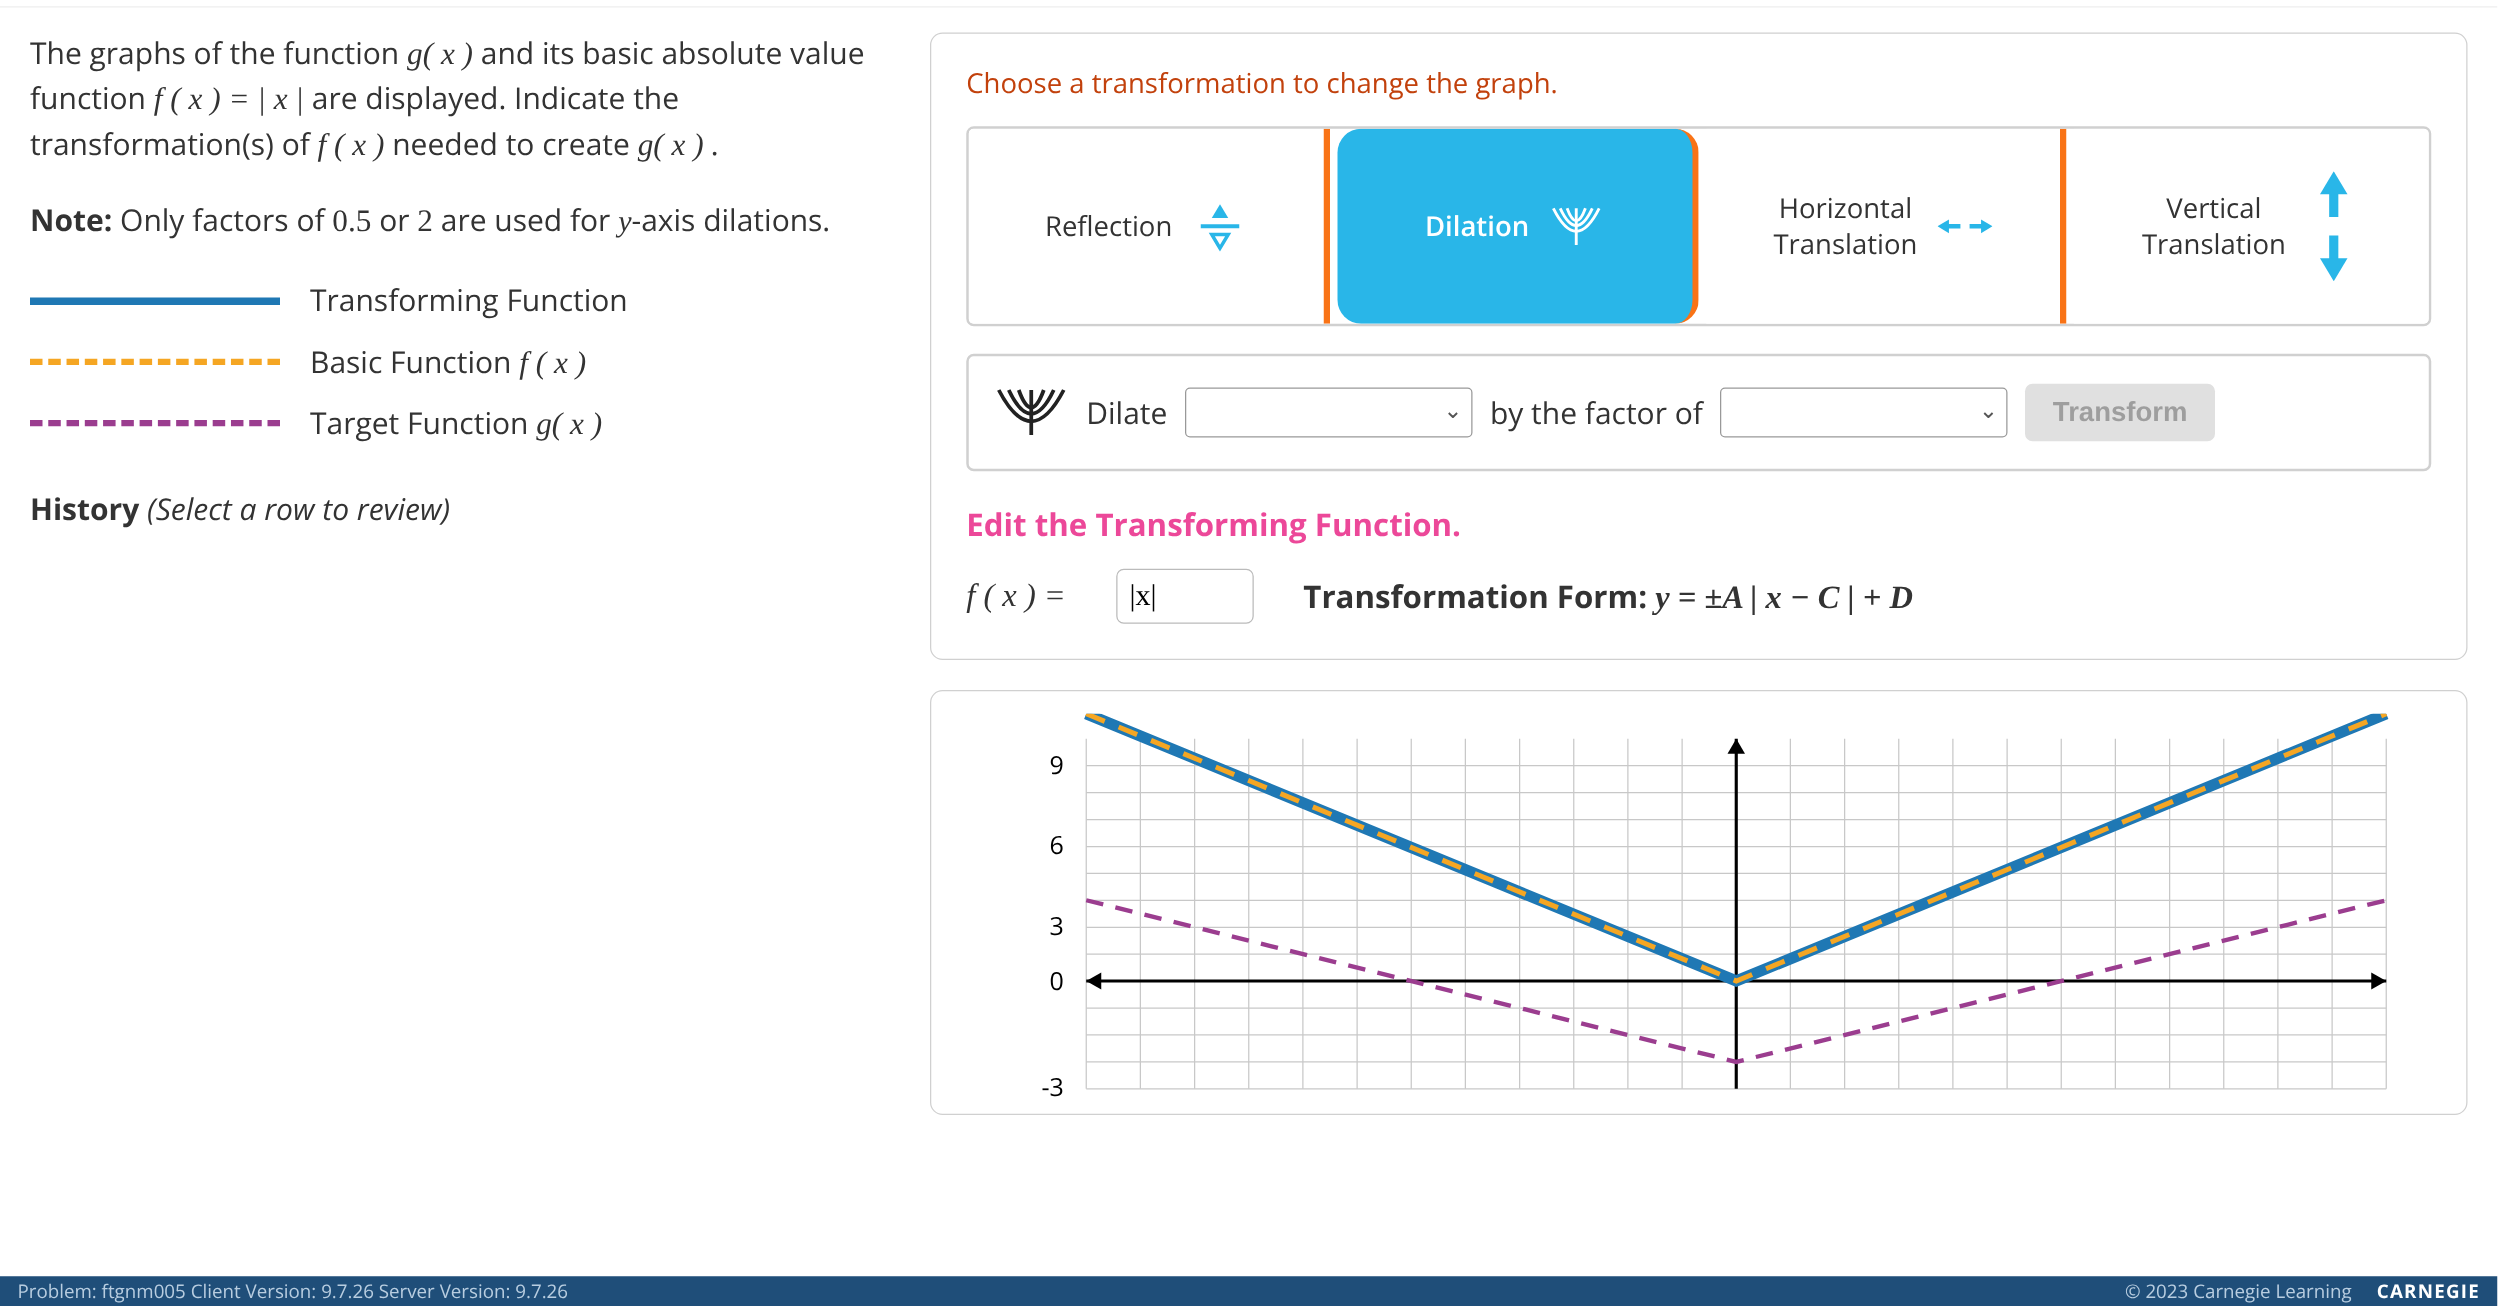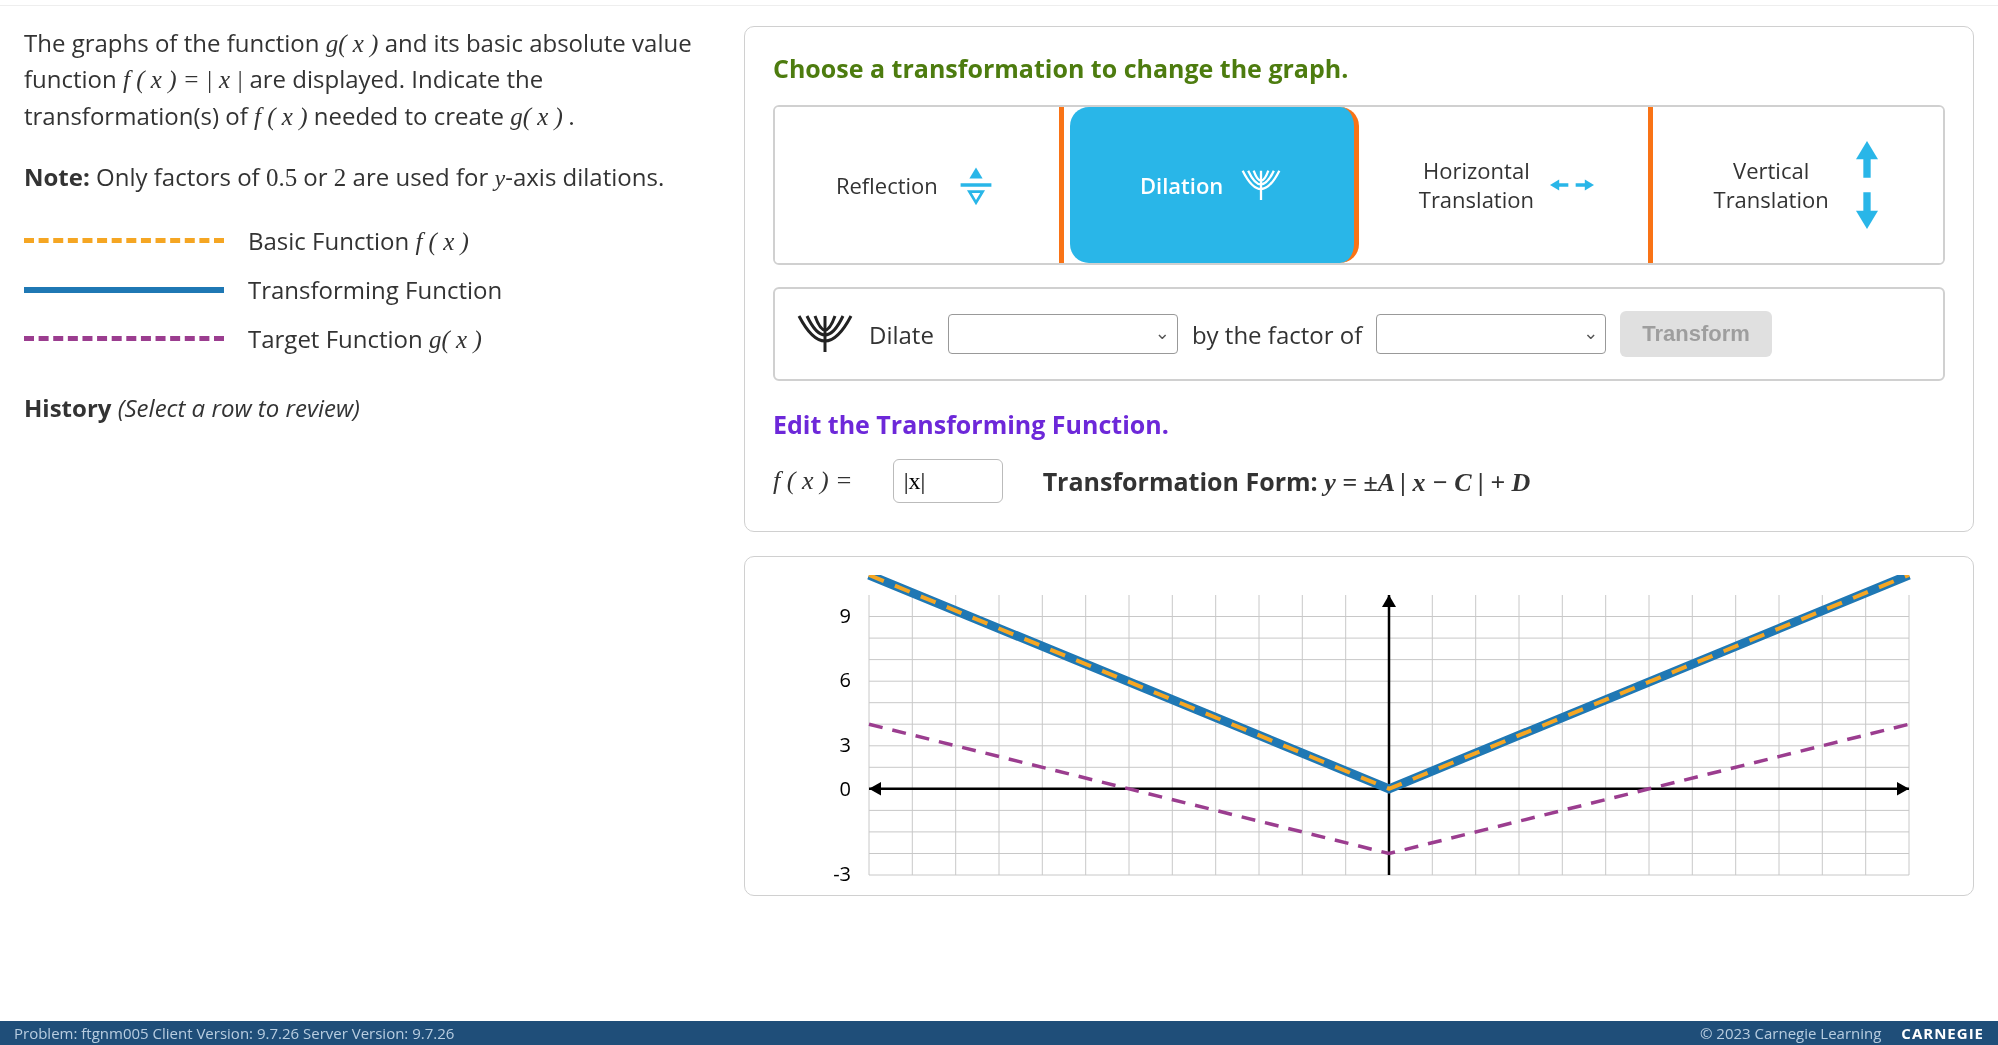--- a/index.html
+++ b/index.html
@@ -35,39 +35,39 @@
 
 .history-head { font-size: 24px; margin-bottom: 6px; }
 .history-head b { font-weight: 700; }
 .history-head i { font-style: italic; font-weight: 400; }
 .history-box { border: 2px solid #333; padding: 6px; width: 630px; }
 .history-row { background: #b3e0f7; padding: 4px 8px; font-size: 24px; font-family: "Times New Roman", serif; }
 .history-row .lbl { font-family: "Open Sans", sans-serif; }
 
 
 .panel { border: 1px solid #d0d0d0; border-radius: 10px; padding: 24px 28px 28px 28px; margin-bottom: 24px; }
-.panel-title { color: #4d7c0f; font-weight: 700; font-size: 25px; margin-bottom: 20px; }
+.panel-title { color: #c2410c; font-weight: 400; font-size: 22px; margin-bottom: 20px; }
 
 .tabs { display: flex; gap: 6px; border: 2px solid #d0d0d0; border-radius: 6px; padding: 0; overflow: hidden; }
 .tab { flex: 1; display: flex; align-items: center; justify-content: center; gap: 16px; height: 156px; background: #fff; cursor: pointer; font-size: 22px; color: #333; border-right: 5px solid #f97316; }
 .tab:last-child { border-right: none; }
 .tab.selected { background: #29b6e8; color: #fff; font-weight: 600; border-radius: 19px; }
 .tab .tab-label { line-height: 1.3; text-align: center; }
 .tab .tab-icon { width: 44px; height: 44px; display: flex; align-items: center; justify-content: center; }
 
 .controls-row { display: flex; align-items: center; gap: 14px; margin-top: 22px; border: 2px solid #d0d0d0; border-radius: 6px; padding: 22px 20px; font-size: 24px; }
 .controls-row .icon { width: 60px; height: 44px; }
 .select { height: 40px; border: 1px solid #999; border-radius: 4px; background: #fff; padding: 0 28px 0 8px; font-size: 18px; appearance: none; position: relative; }
 .select-wrap { position: relative; display: inline-block; }
 .select-wrap::after { content: "⌄"; position: absolute; right: 8px; top: 6px; font-size: 18px; color: #555; pointer-events: none; }
 .sel1 { width: 230px; }
 .sel2 { width: 230px; }
 .transform-btn { background: #e0e0e0; color: #9e9e9e; border: none; border-radius: 6px; padding: 10px 22px; font-size: 22px; font-weight: 600; cursor: not-allowed; }
 
-.edit-title { color: #6d28d9; font-weight: 700; font-size: 25px; margin: 26px 0 18px 0; }
+.edit-title { color: #ec4899; font-weight: 700; font-size: 25px; margin: 26px 0 18px 0; }
 .edit-row { display: flex; align-items: center; gap: 40px; font-size: 25px; }
 .fx { font-family: "Times New Roman", serif; font-style: italic; font-size: 26px; }
 .edit-input { width: 110px; height: 44px; border: 1px solid #bbb; border-radius: 6px; font-family: "Times New Roman", serif; font-size: 24px; text-align: left; padding: 0 10px; }
 .tform { font-size: 25px; }
 .tform b { font-weight: 700; }
 .tform .mf { font-family: "Times New Roman", serif; font-style: italic; font-weight: 700; font-size: 26px; }
 
 
 .graph-panel { border: 1px solid #d0d0d0; border-radius: 10px; padding: 18px 30px 0 30px; position: relative; height: 340px; overflow: hidden; }
 .graph-svg { width: 100%; height: 100%; }
@@ -87,26 +87,26 @@
     <div class="problem-text">
       <span>The graphs of the function </span><span class="math">g( x )</span><span> and its basic absolute value function </span><span class="math">f ( x ) = | x |</span><span> are displayed. Indicate the transformation(s) of </span><span class="math">f ( x )</span><span> needed to create </span><span class="math">g( x ) .</span>
     </div>
 
     <div class="note">
       <b>Note:</b><span> Only factors of </span><span class="num">0.5</span><span> or </span><span class="num">2</span><span> are used for </span><span class="math-it">y</span><span>-axis dilations.</span>
     </div>
 
     <div class="legend">
       <div class="legend-row">
+        <div class="legend-swatch swatch-blue"></div>
+        <div class="legend-label">Transforming Function</div>
+      </div>
+      <div class="legend-row">
         <div class="legend-swatch swatch-orange"></div>
         <div class="legend-label"><span>Basic Function </span><span class="math">f ( x )</span></div>
-      </div>
-      <div class="legend-row">
-        <div class="legend-swatch swatch-blue"></div>
-        <div class="legend-label">Transforming Function</div>
       </div>
       <div class="legend-row">
         <div class="legend-swatch swatch-purple"></div>
         <div class="legend-label"><span>Target Function </span><span class="math">g( x )</span></div>
       </div>
     </div>
 
     <div class="history-head">
       <b>History</b><i> (Select a row to review)</i>
     </div>

